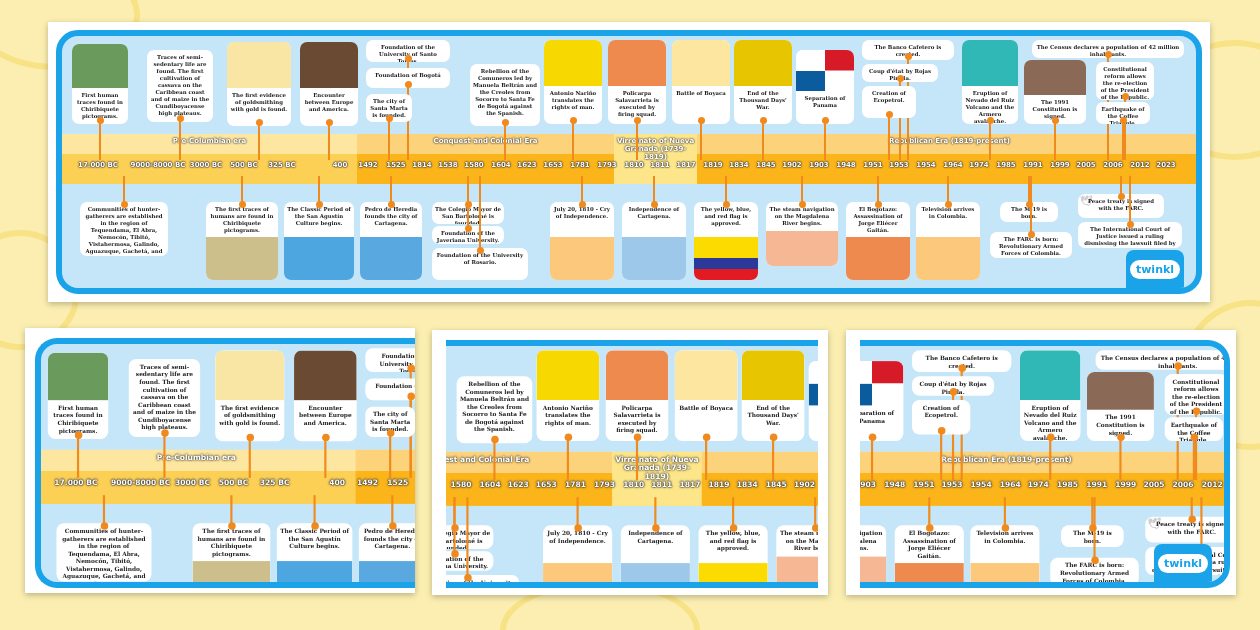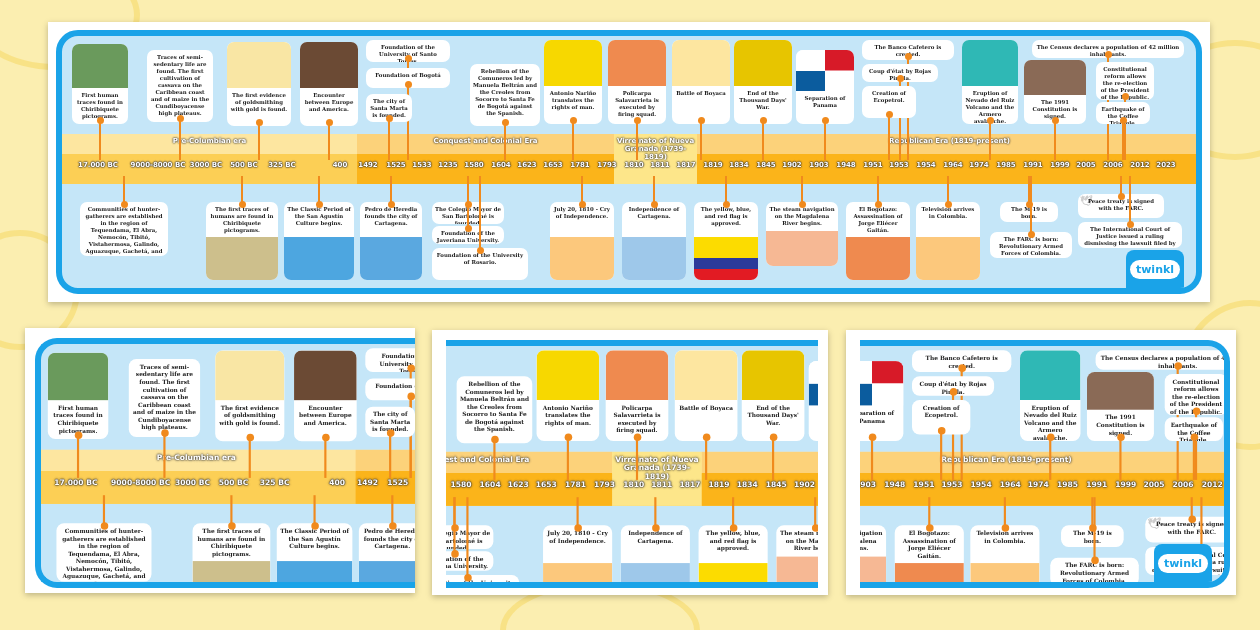--- a/index.html
+++ b/index.html
@@ -48,22 +48,22 @@
           <div class="lab">Republican Era (1819-present)</div>
         </div>
         <div class="yr" style="left: 36px;">17.000 BC</div>
         <div class="yr" style="left: 96px;">9000-8000 BC</div>
         <div class="yr" style="left: 144px;">3000 BC</div>
         <div class="yr" style="left: 182px;">500 BC</div>
         <div class="yr" style="left: 220px;">325 BC</div>
         <div class="yr" style="left: 278px;">400</div>
         <div class="yr" style="left: 306px;">1492</div>
         <div class="yr" style="left: 334px;">1525</div>
-        <div class="yr" style="left: 360px;">1533</div>
-        <div class="yr" style="left: 386px;">1235</div>
+        <div class="yr" style="left: 360px;">1814</div>
+        <div class="yr" style="left: 386px;">1538</div>
         <div class="yr" style="left: 412px;">1580</div>
         <div class="yr" style="left: 439px;">1604</div>
         <div class="yr" style="left: 465px;">1623</div>
         <div class="yr" style="left: 491px;">1653</div>
         <div class="yr" style="left: 518px;">1781</div>
         <div class="yr" style="left: 545px;">1793</div>
         <div class="yr" style="left: 572px;">1810</div>
         <div class="yr" style="left: 598px;">1811</div>
         <div class="yr" style="left: 624px;">1817</div>
         <div class="yr" style="left: 651px;">1819</div>

